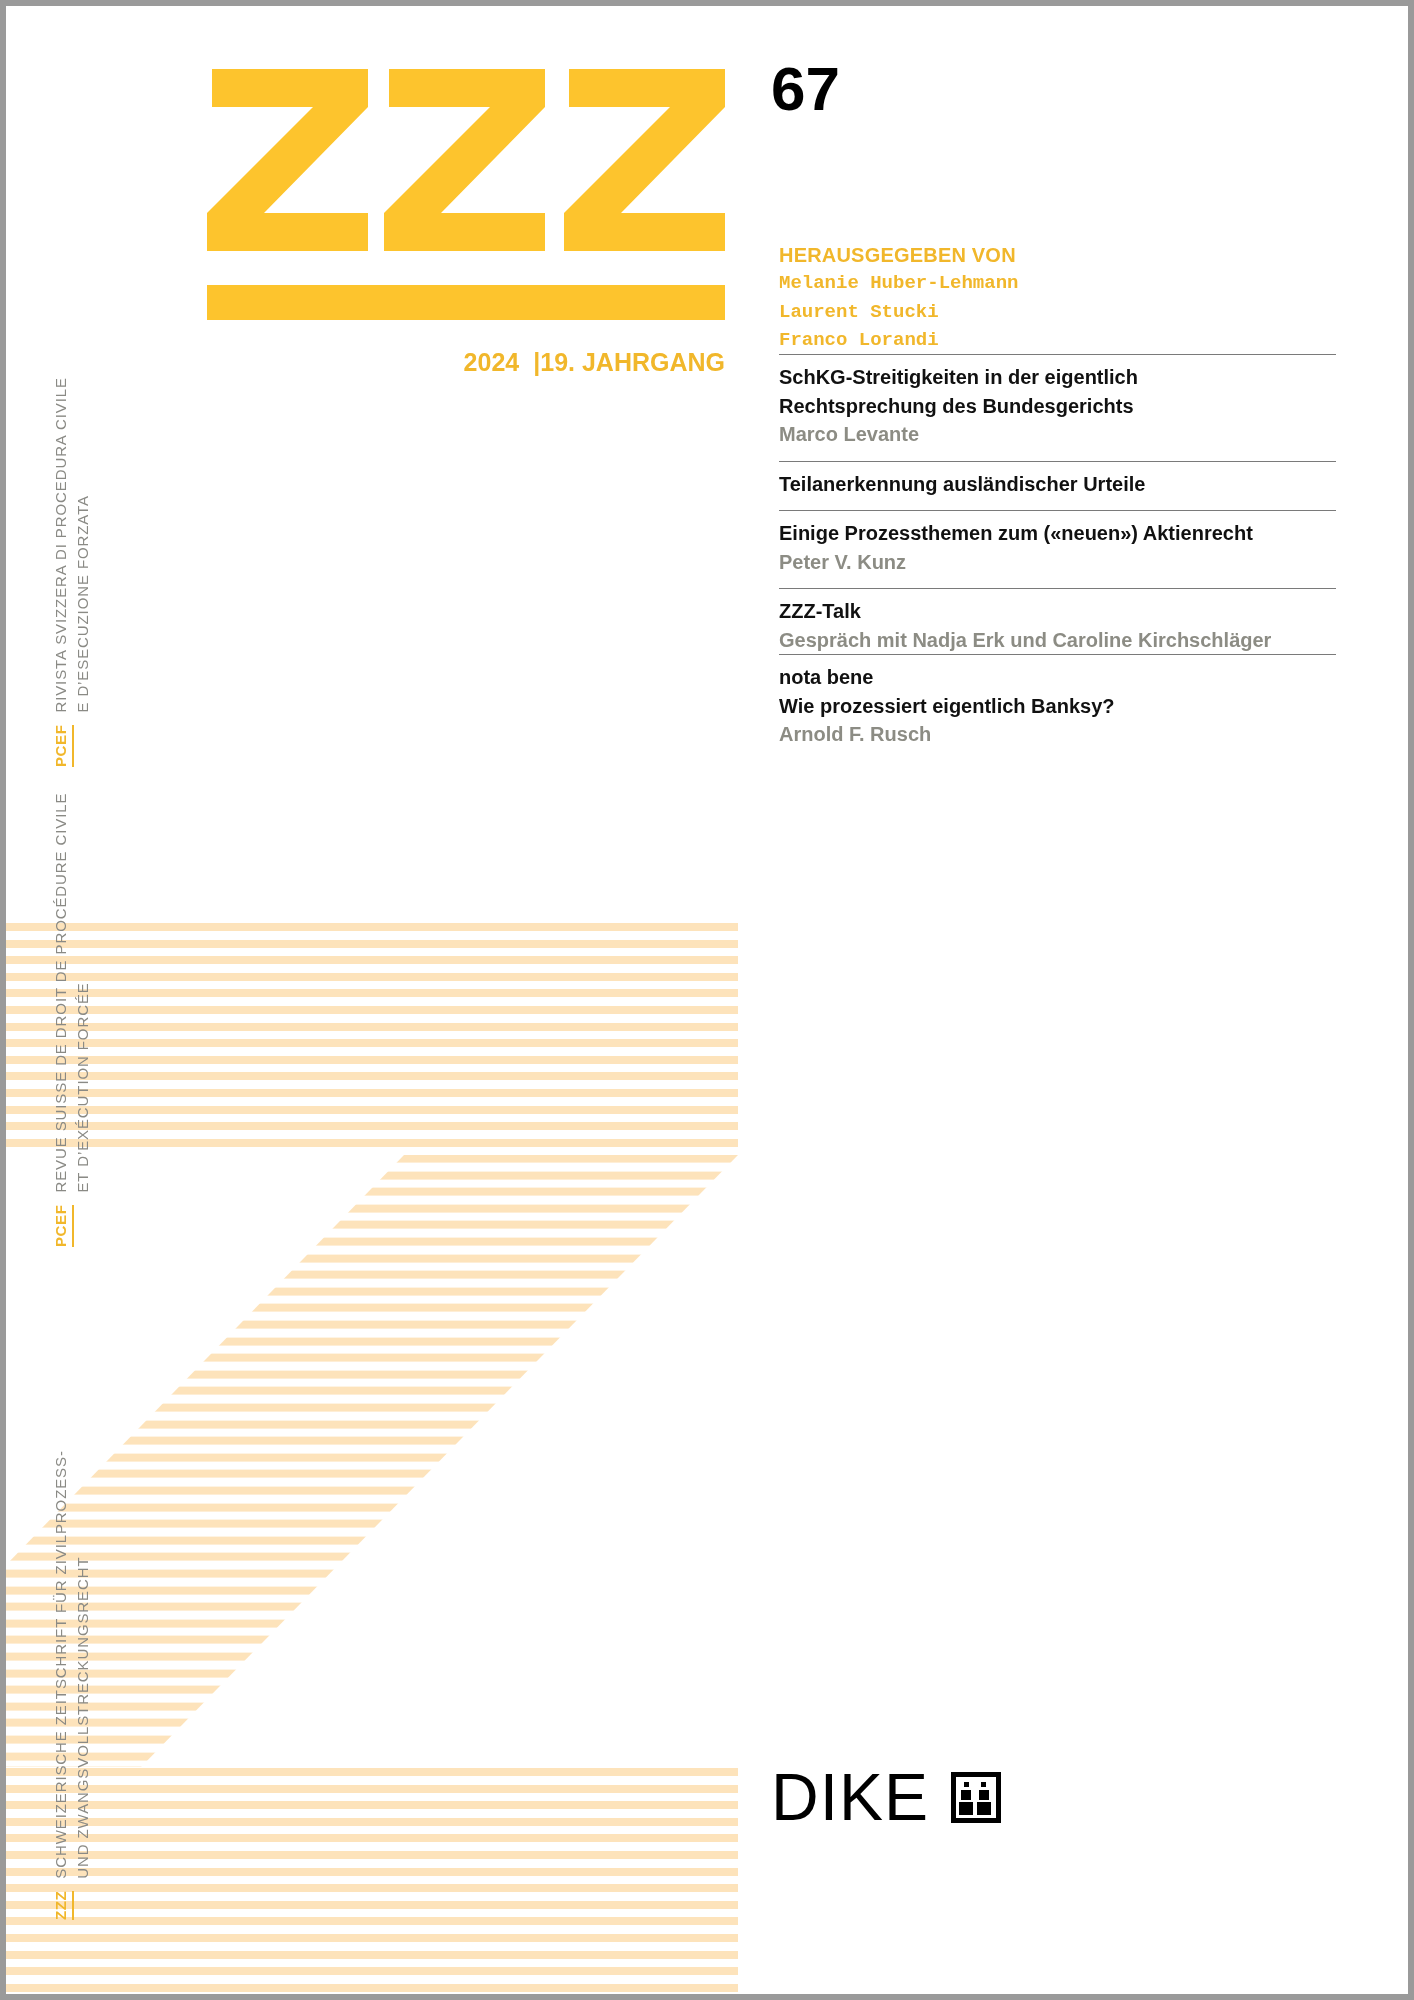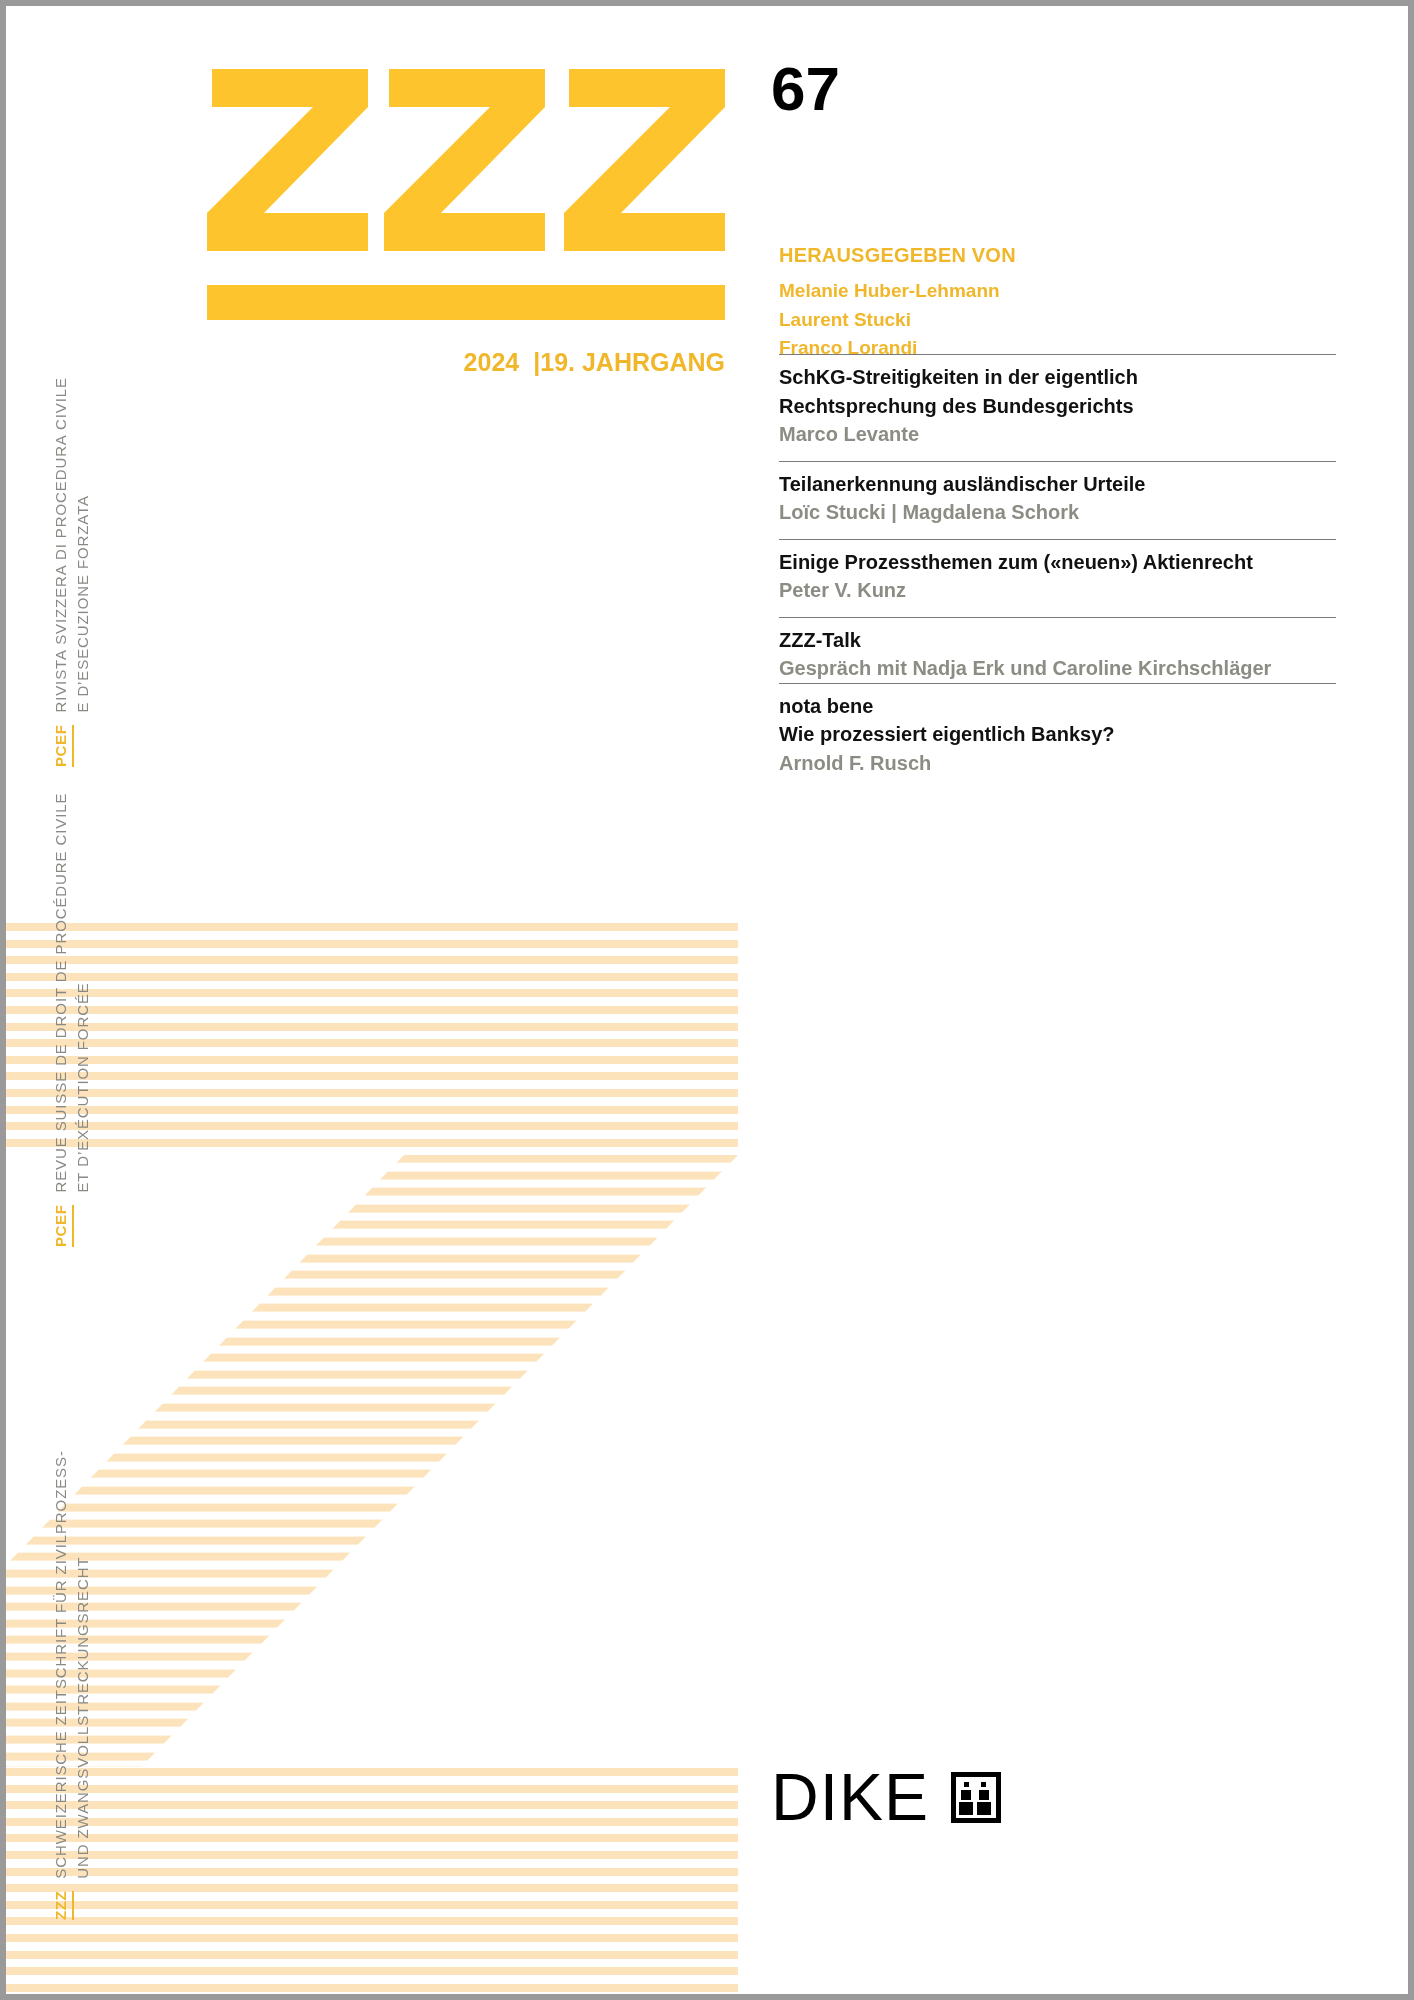--- a/index.html
+++ b/index.html
@@ -9,21 +9,21 @@
   
   .logo-svg { position: absolute; left: 0; top: 0; }
 
   .year-line { position: absolute; left: 452px; top: 342px; width: 267px; text-align: right; color: #f1b72b; font-size: 25px; font-weight: bold; letter-spacing: 0px; white-space: nowrap; }
   .year-line .sep { display: inline-block; margin-left: 14px; }
 
   .issue-no { position: absolute; left: 765px; top: 52px; font-size: 62px; font-weight: bold; color: #000; line-height: 1; }
 
   .editors { position: absolute; left: 773px; top: 204px; }
   .editors-heading { color: #f1b72b; font-size: 20px; font-weight: bold; line-height: 26px; letter-spacing: 0.2px; margin-top: 32px; }
-  .editors-list { margin-top: 9px; }
+  .editors-list { margin-top: 1px; font-family: Liberation Mono, monospace; }
   .editor-name { color: #f1b72b; font-size: 19px; font-weight: bold; line-height: 28.5px; }
 
   .toc { position: absolute; left: 773px; top: 348px; width: 557px; }
   .toc-entry { border-top: 1.5px solid #7a7a7a; padding: 8px 0 12px 0; }
   .toc-entry.last { padding-bottom: 0; }
   .toc-line { font-size: 20px; font-weight: bold; color: #111; line-height: 28.5px; white-space: nowrap; }
   .toc-author { font-size: 20px; font-weight: bold; color: #8c8c84; line-height: 28.5px; white-space: nowrap; }
 
   
   .stripes { position: absolute; left: 0; width: 732px;
@@ -82,21 +82,20 @@
   </div>
 
   <div class="toc">
     <div class="toc-entry">
       <div class="toc-line">SchKG-Streitigkeiten in der eigentlich</div>
       <div class="toc-line">Rechtsprechung des Bundesgerichts</div>
       <div class="toc-author">Marco Levante</div>
     </div>
     <div class="toc-entry">
       <div class="toc-line">Teilanerkennung ausländischer Urteile</div>
-      <div class="toc-author">Loïc Stucki | Magdalena Schork</div>
     </div>
     <div class="toc-entry">
       <div class="toc-line">Einige Prozessthemen zum («neuen») Aktienrecht</div>
       <div class="toc-author">Peter V. Kunz</div>
     </div>
     <div class="toc-entry last">
       <div class="toc-line">ZZZ-Talk</div>
       <div class="toc-author">Gespräch mit Nadja Erk und Caroline Kirchschläger</div>
     </div>
     <div class="toc-entry">

